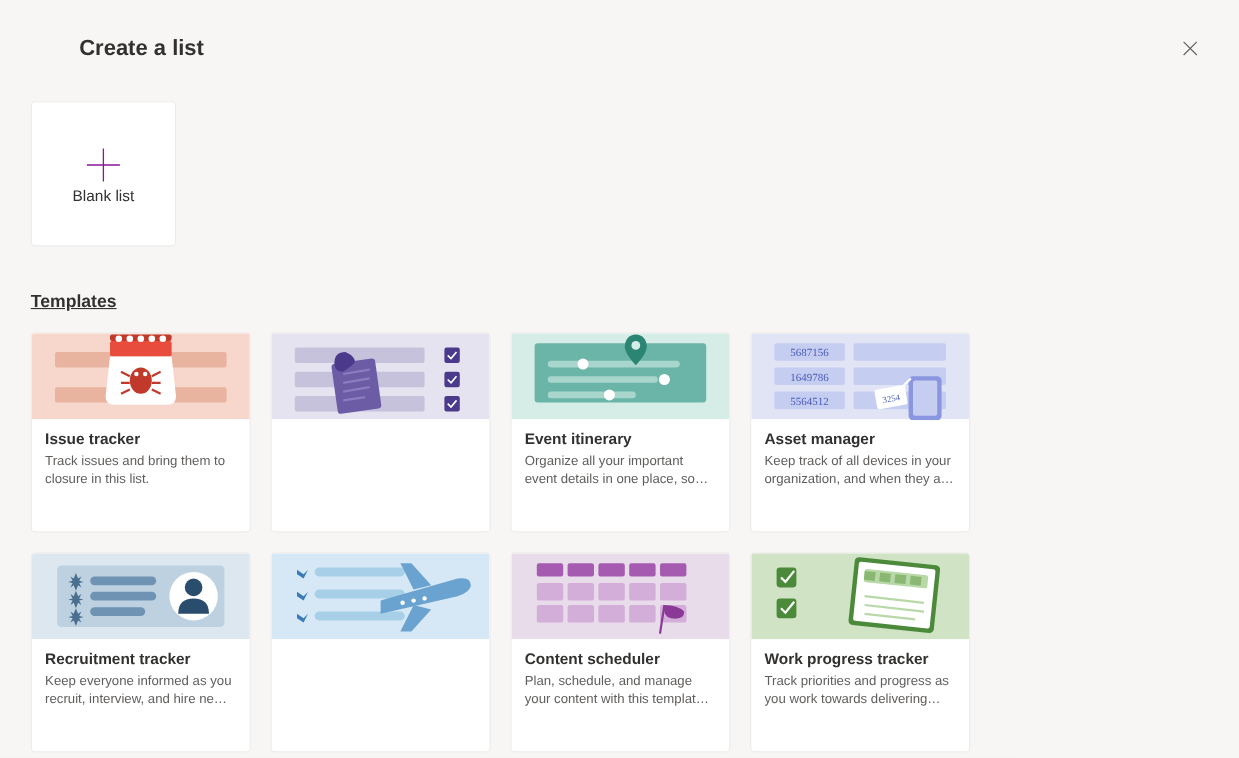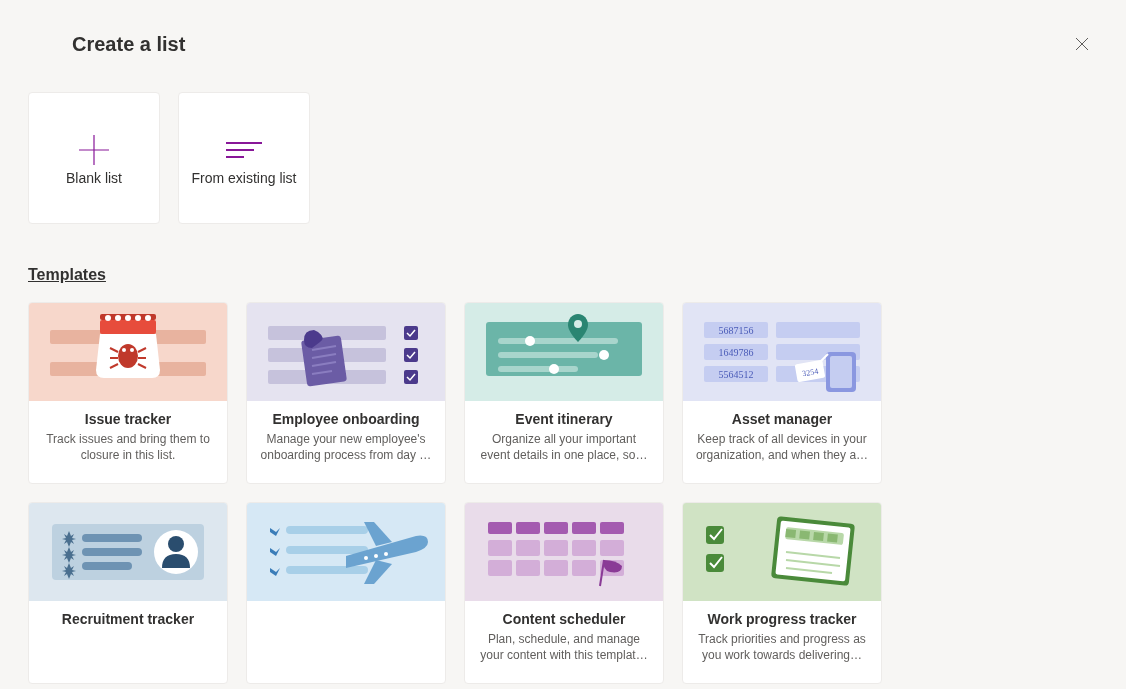--- a/index.html
+++ b/index.html
@@ -76,29 +76,28 @@
       height: 182px;
       background: #fff;
       border: 1px solid #edebe9;
       border-radius: 4px;
       overflow: hidden;
       cursor: pointer;
       display: flex;
       flex-direction: column;
     }
     .template-thumb {
-      height: 98px;
+      height: 78px;
       display: flex;
       align-items: center;
       justify-content: center;
       position: relative;
     }
     .template-info {
       padding: 10px 12px;
-      text-align: center;
     }
     .template-title {
       font-size: 14px;
       font-weight: 600;
       color: #323130;
       margin-bottom: 4px;
     }
     .template-desc {
       font-size: 12px;
       color: #605e5c;
@@ -131,30 +130,20 @@
 </div>
 
 <div class="top-options">
   <div class="option-card">
     <div class="icon-area">
       <svg width="34" height="34" viewBox="0 0 34 34">
           <path d="M17 2 V32 M2 17 H32" stroke="#881798" stroke-width="1.2" fill="none"></path>
         </svg>
     </div>
     <div class="label">Blank list</div>
-  </div>
-  <div class="option-card">
-    <div class="icon-area">
-      <svg width="36" height="20" viewBox="0 0 36 20">
-        <line x1="0" y1="3" x2="36" y2="3" stroke="#881798" stroke-width="2"></line>
-        <line x1="0" y1="10" x2="28" y2="10" stroke="#881798" stroke-width="2"></line>
-        <line x1="0" y1="17" x2="18" y2="17" stroke="#881798" stroke-width="2"></line>
-      </svg>
-    </div>
-    <div class="label">From existing list</div>
   </div>
 </div>
 
 <div class="section-title">Templates</div>
 
 <div class="templates-grid">
 
   <div class="template-card">
     <div class="template-thumb bg-issue">
       <svg width="180" height="80" viewBox="0 0 180 80">
@@ -198,24 +187,20 @@
         <rect x="148" y="58" width="14" height="14" rx="2" fill="#4b3a8c"></rect>
         <path d="M151 65 l3 3 l5 -6" stroke="#fff" stroke-width="1.5" fill="none"></path>
         <rect x="48" y="26" width="40" height="46" rx="3" fill="#6b5ca5" transform="rotate(-8 68 49)"></rect>
         <line x1="56" y1="38" x2="80" y2="34" stroke="#8a7dc0" stroke-width="2"></line>
         <line x1="56" y1="46" x2="80" y2="42" stroke="#8a7dc0" stroke-width="2"></line>
         <line x1="56" y1="54" x2="80" y2="50" stroke="#8a7dc0" stroke-width="2"></line>
         <line x1="56" y1="62" x2="76" y2="59" stroke="#8a7dc0" stroke-width="2"></line>
         <path d="M58 18 Q48 18 48 28 Q48 36 56 36 L64 30 Q70 26 62 20 Z" fill="#4b3a8c"></path>
       </svg>
     </div>
-    <div class="template-info">
-      <div class="template-title">Employee onboarding</div>
-      <div class="template-desc">Manage your new employee's onboarding process from day …</div>
-    </div>
   </div>
 
   <div class="template-card">
     <div class="template-thumb bg-event">
       <svg width="180" height="80" viewBox="0 0 180 80">
         <rect x="12" y="10" width="156" height="54" rx="3" fill="#6bb5a8"></rect>
         <rect x="24" y="26" width="120" height="6" rx="3" fill="#a8d5cc"></rect>
         <circle cx="56" cy="29" r="5" fill="#fff"></circle>
         <rect x="24" y="40" width="100" height="6" rx="3" fill="#a8d5cc"></rect>
         <circle cx="130" cy="43" r="5" fill="#fff"></circle>
@@ -266,20 +251,21 @@
         <rect x="44" y="22" width="60" height="8" rx="4" fill="#6e93b3"></rect>
         <rect x="44" y="36" width="60" height="8" rx="4" fill="#6e93b3"></rect>
         <rect x="44" y="50" width="50" height="8" rx="4" fill="#6e93b3"></rect>
         <circle cx="138" cy="40" r="22" fill="#fff"></circle>
         <circle cx="138" cy="32" r="8" fill="#2a4d6e"></circle>
         <path d="M124 56 Q124 42 138 42 Q152 42 152 56 Z" fill="#2a4d6e"></path>
       </svg>
     </div>
     <div class="template-info">
       <div class="template-title">Recruitment tracker</div>
+      <div class="template-desc">Keep everyone informed as you recruit, interview, and hire ne…</div>
     </div>
   </div>
 
   <div class="template-card">
     <div class="template-thumb bg-travel">
       <svg width="180" height="80" viewBox="0 0 180 80">
         <path d="M14 16 l6 4 l4 -4 l-4 8 l-6 -4 Z" fill="#3a7cb8"></path>
         <rect x="30" y="14" width="82" height="8" rx="4" fill="#a8cfe8"></rect>
         <path d="M14 36 l6 4 l4 -4 l-4 8 l-6 -4 Z" fill="#3a7cb8"></path>
         <rect x="30" y="34" width="82" height="8" rx="4" fill="#a8cfe8"></rect>

